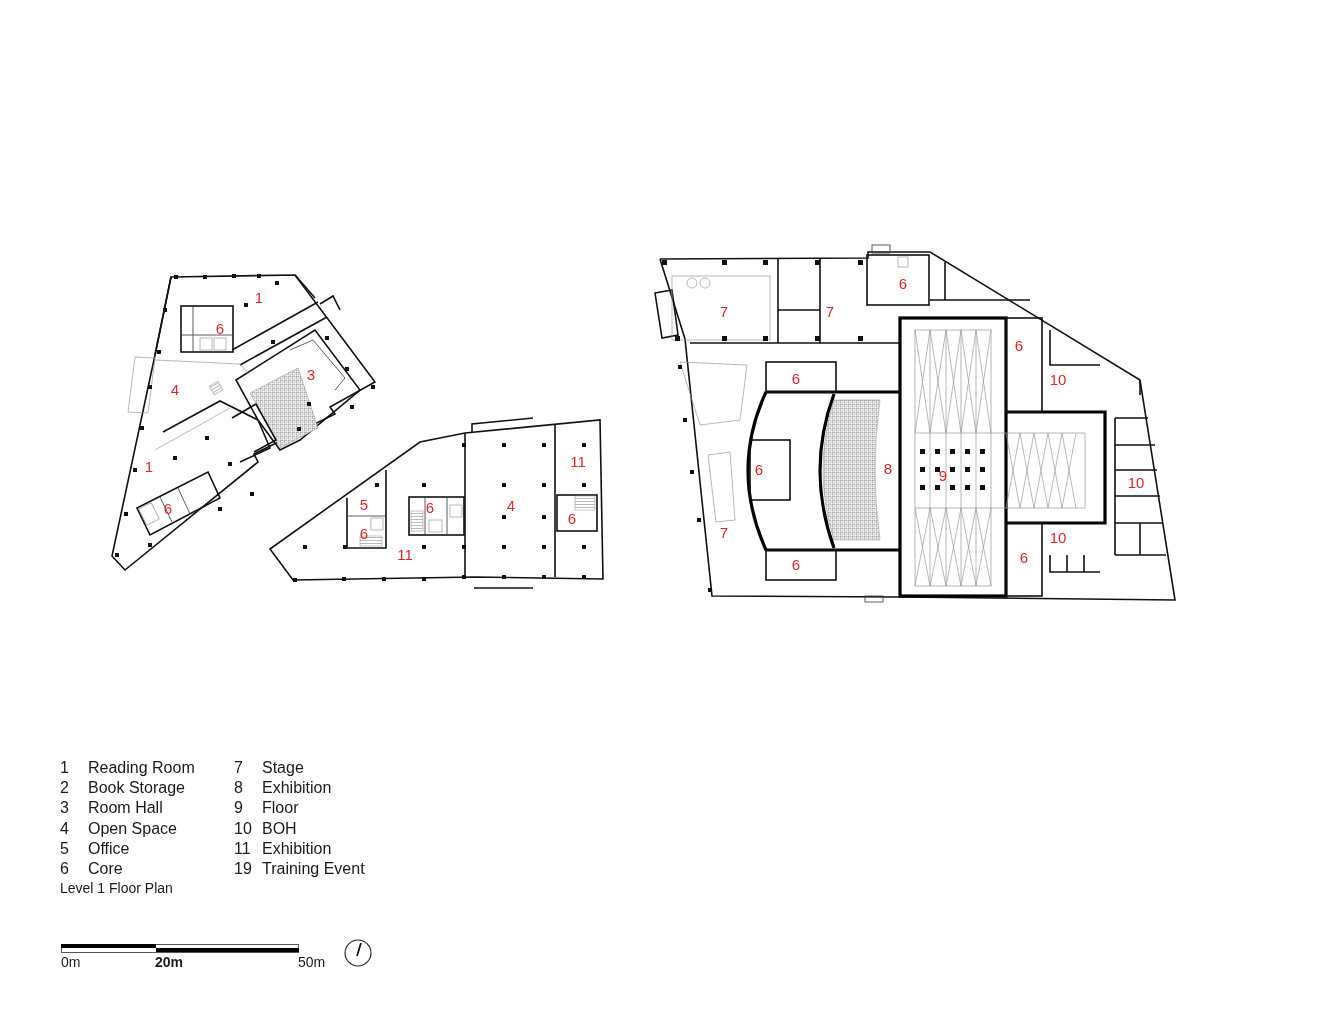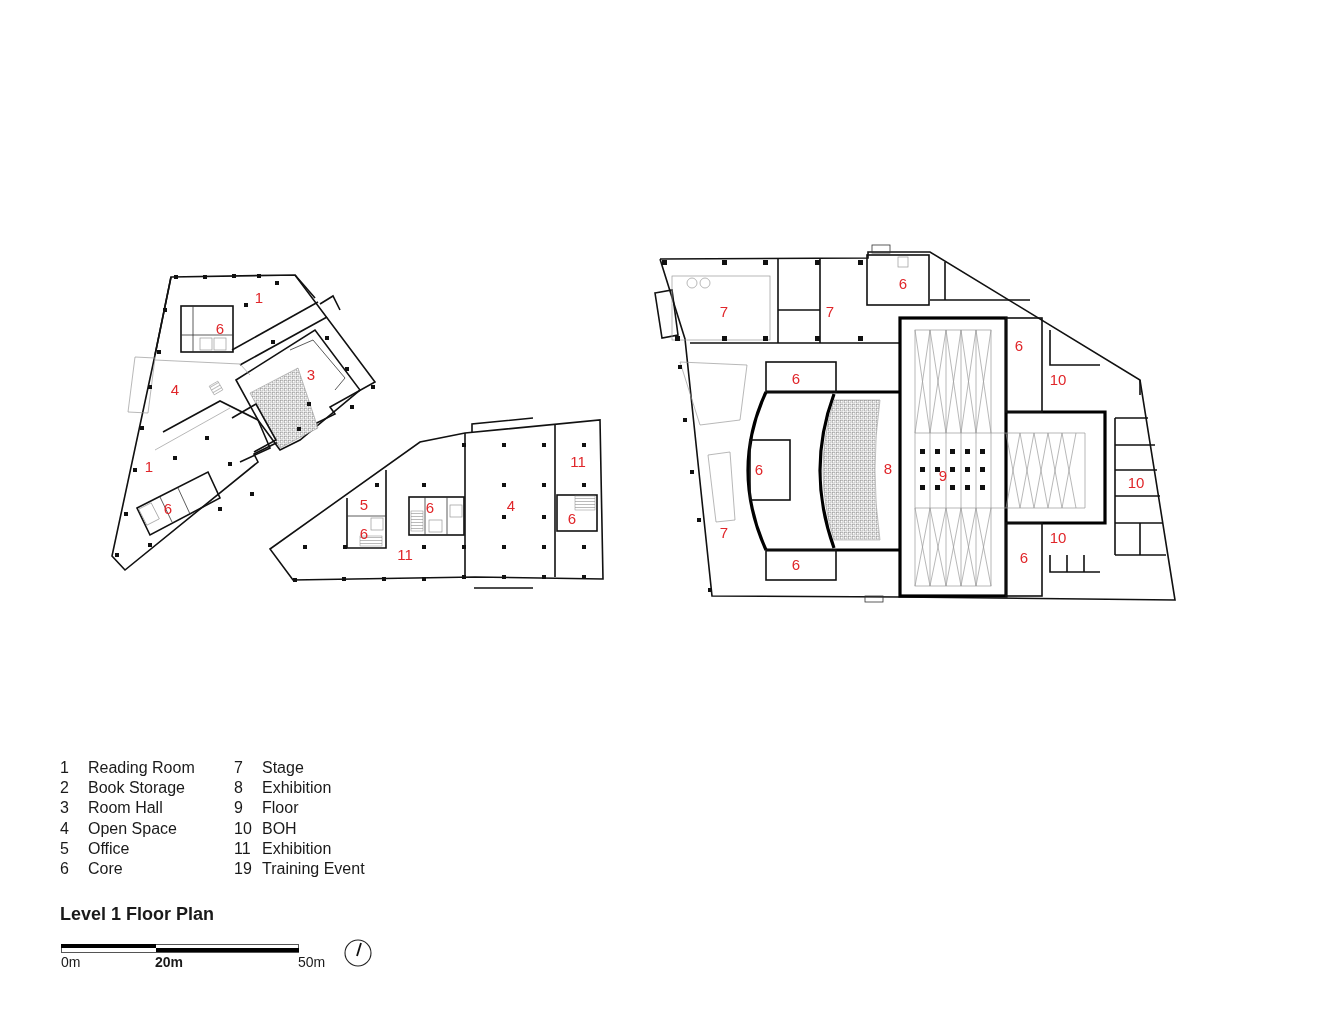--- a/index.html
+++ b/index.html
@@ -8,21 +8,21 @@
   svg.plan { position: absolute; left: 0; top: 0; width: 1330px; height: 1028px; }
   .wall { fill: none; stroke: #111; stroke-width: 1.6; stroke-linejoin: miter; }
   .wall-heavy { fill: none; stroke: #000; stroke-width: 3.2; }
   .wall-thin { fill: none; stroke: #333; stroke-width: 0.8; }
   .ghost { fill: none; stroke: #999; stroke-width: 0.7; }
   .col { fill: #111; }
   .room-label { fill: #e0262a; font-family: "Liberation Sans", sans-serif; font-size: 15px; text-anchor: middle; dominant-baseline: middle; }
   .legend { position: absolute; left: 60px; top: 758px; display: grid;
             grid-template-columns: 28px 146px 28px 140px; row-gap: 0px; font-size: 16px; line-height: 20.2px; }
   .legend span { white-space: nowrap; }
-  .title { position: absolute; left: 60px; top: 904px; font-size: 18px; font-weight: bold; }
+  .title { position: absolute; left: 60px; top: 880px; font-size: 14px; font-weight: normal; }
   .scalebar { position: absolute; left: 61px; top: 944px; width: 238px; height: 9px; }
   .scalebar .seg { position: absolute; top: 0; height: 4px; background: #000; }
   .scalebar .outline { position: absolute; left: 0; top: 0; width: 236px; height: 7px; border: 1px solid #555; }
   .scale-lbl { position: absolute; top: 954px; font-size: 14px; }
   .north { position: absolute; left: 344px; top: 939px; width: 28px; height: 28px; }
 </style>
 </head>
 <body>
 
 <svg class="plan" viewBox="0 0 1330 1028" xmlns="http://www.w3.org/2000/svg">

